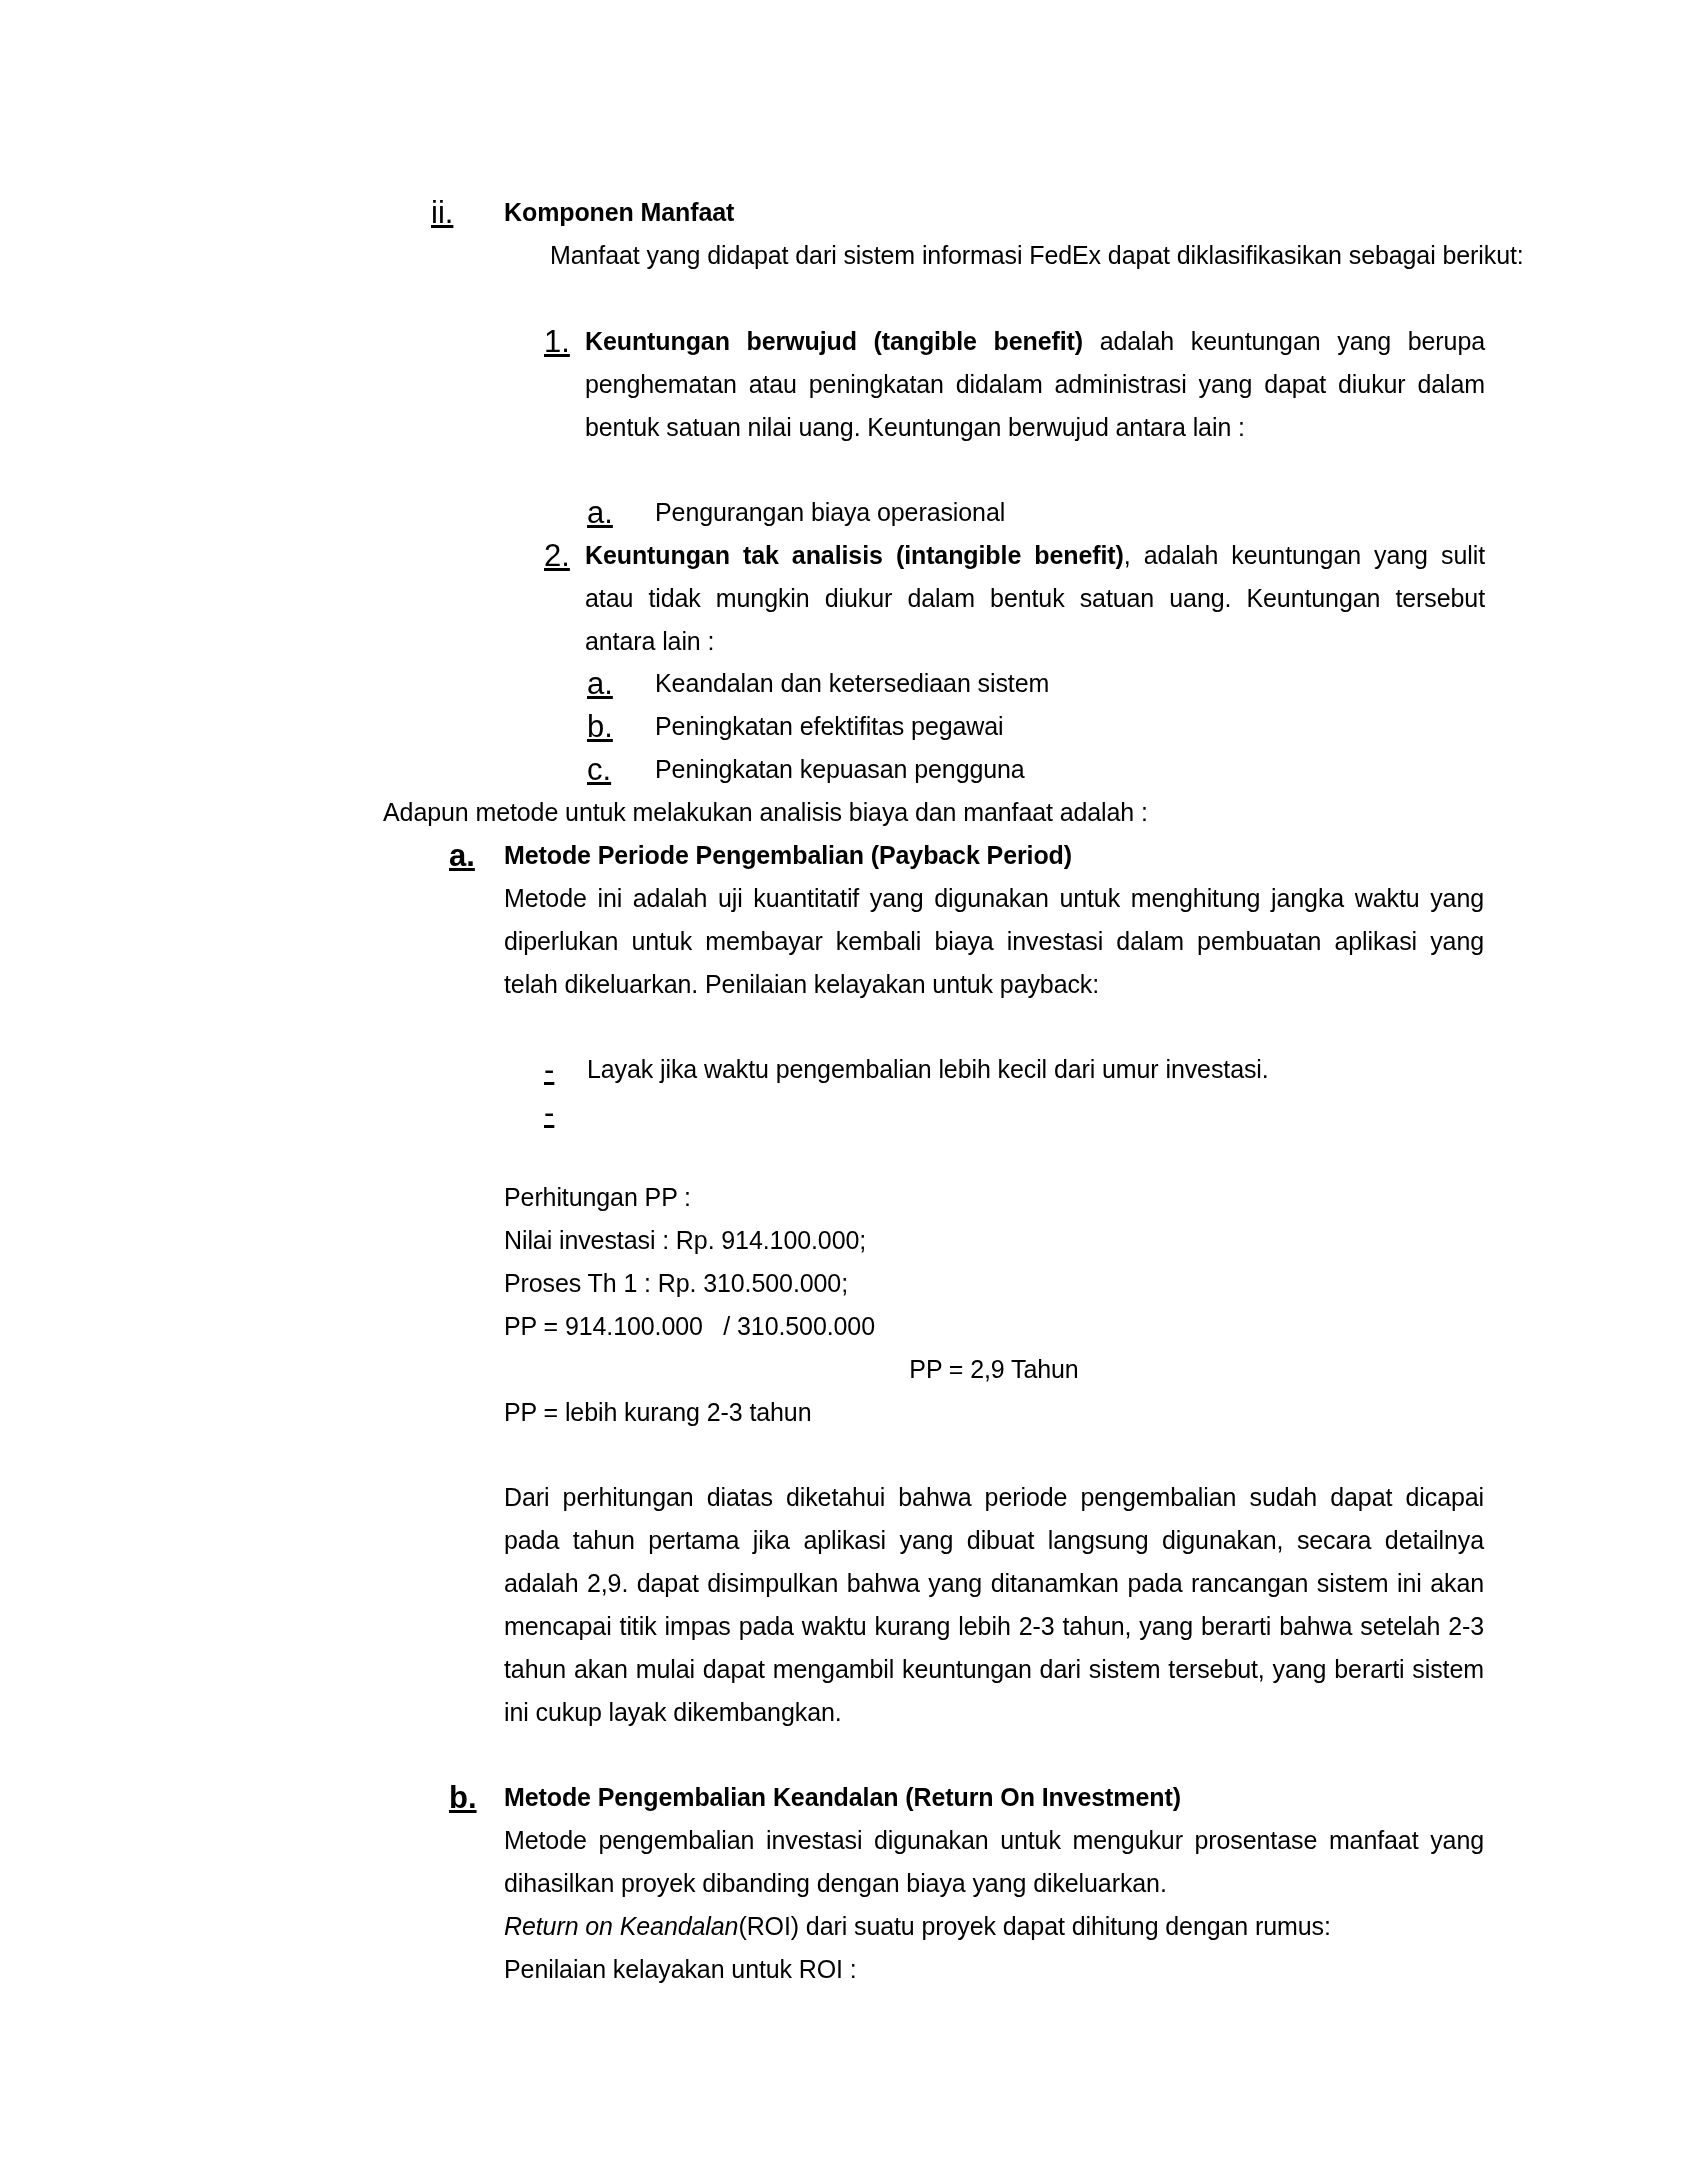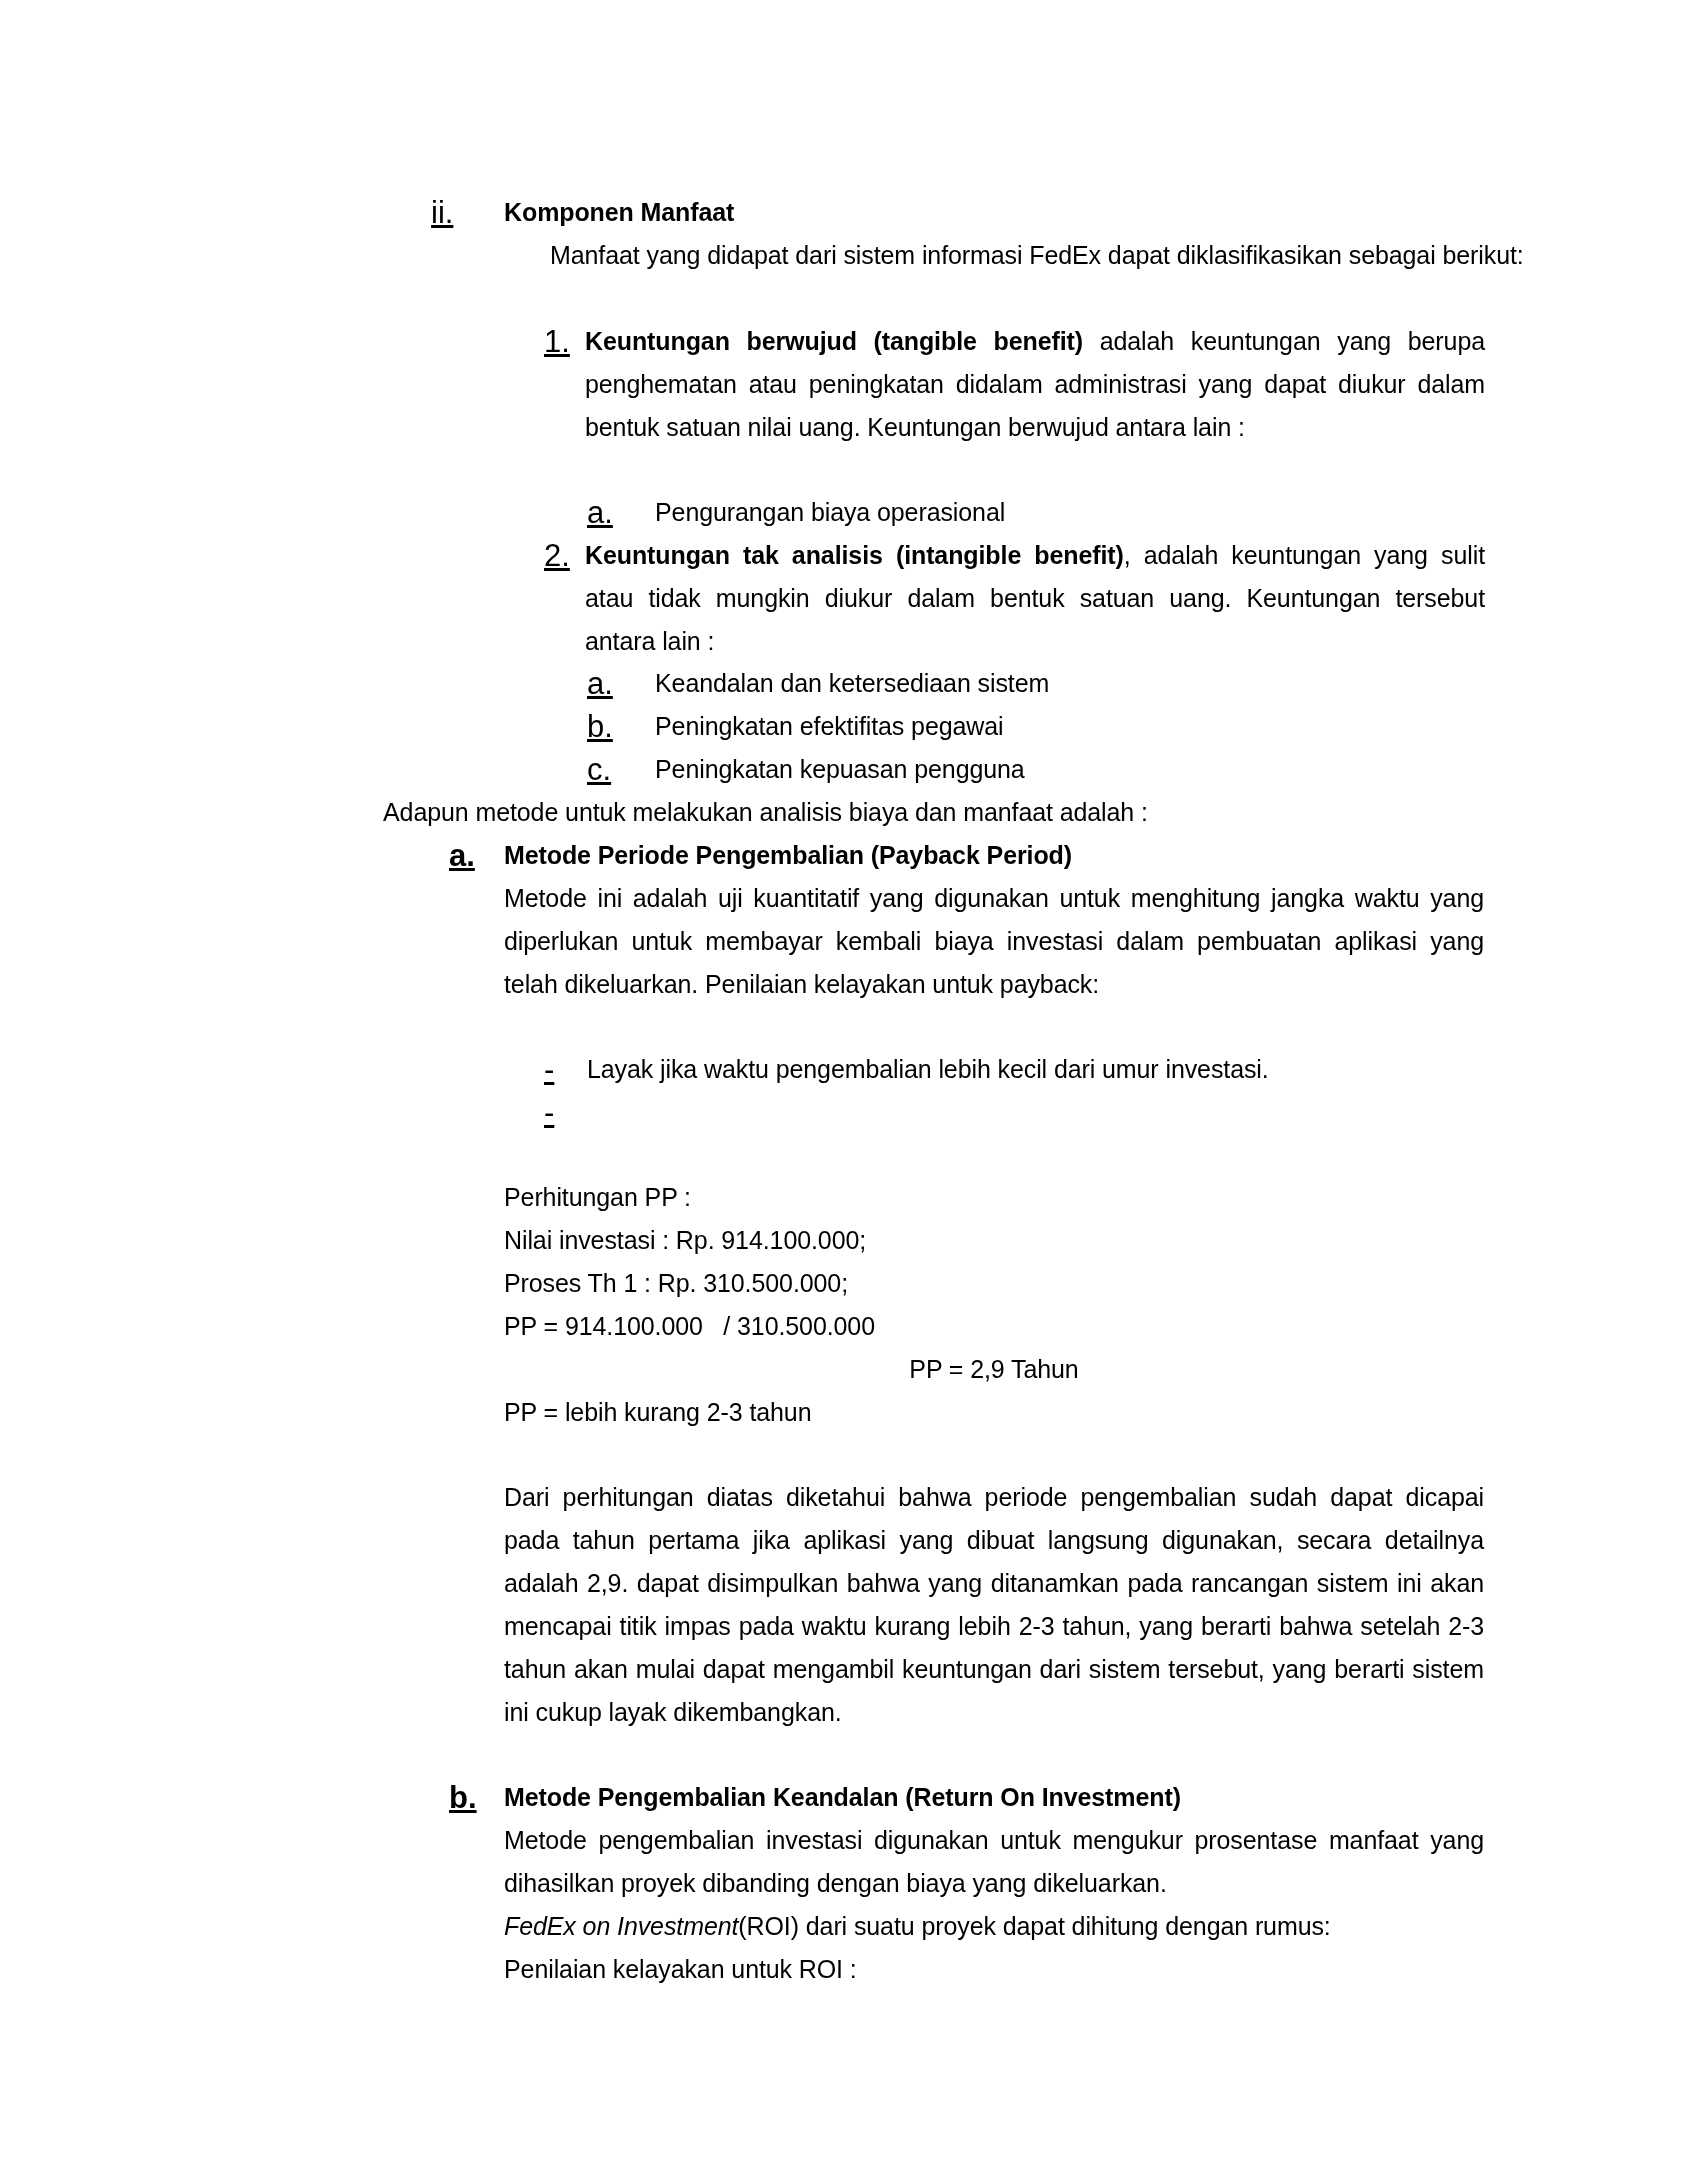--- a/index.html
+++ b/index.html
@@ -97,18 +97,18 @@
   <div class="block" style="left:504px; top:1348px; width:980px;text-align:center;">PP = 2,9 Tahun</div>
   <div class="block" style="left:504px; top:1391px; width:980px;">PP = lebih kurang 2-3 tahun</div>
 
   <div class="block just" style="left:504px; top:1476px; width:980px;">Dari perhitungan diatas diketahui bahwa periode pengembalian sudah dapat dicapai pada tahun pertama jika aplikasi yang dibuat langsung digunakan, secara detailnya adalah 2,9. dapat disimpulkan bahwa yang ditanamkan pada rancangan sistem ini akan mencapai titik impas pada waktu kurang lebih 2-3 tahun, yang berarti bahwa setelah 2-3 tahun akan mulai dapat mengambil keuntungan dari sistem tersebut, yang berarti sistem ini cukup layak dikembangkan.</div>
 
   <div class="marker bold" style="left:449px; top:1776px;">b.</div>
   <div class="block bold" style="left:504px; top:1776px; width:980px;">Metode Pengembalian Keandalan (Return On Investment)</div>
 
   <div class="block just" style="left:504px; top:1819px; width:980px;">Metode pengembalian investasi digunakan untuk mengukur prosentase manfaat yang dihasilkan proyek dibanding dengan biaya yang dikeluarkan.</div>
 
-  <div class="block" style="left:504px; top:1905px; width:980px;"><span class="ital">FedEx on Investment</span><span>(ROI) dari suatu proyek dapat dihitung dengan rumus:</span></div>
+  <div class="block" style="left:504px; top:1905px; width:980px;"><span class="ital">Return on Keandalan</span><span>(ROI) dari suatu proyek dapat dihitung dengan rumus:</span></div>
 
   <div class="block" style="left:504px; top:1948px; width:980px;">Penilaian kelayakan untuk ROI :</div>
 
 </div>
 
 
 </body></html>

